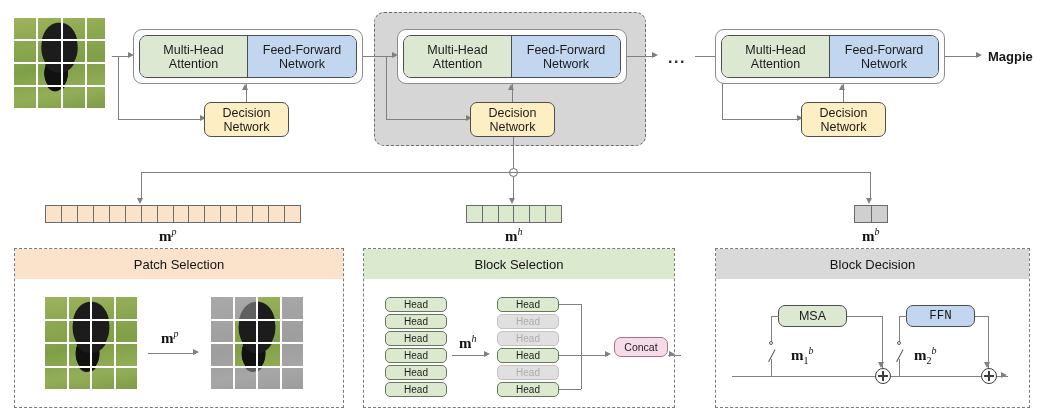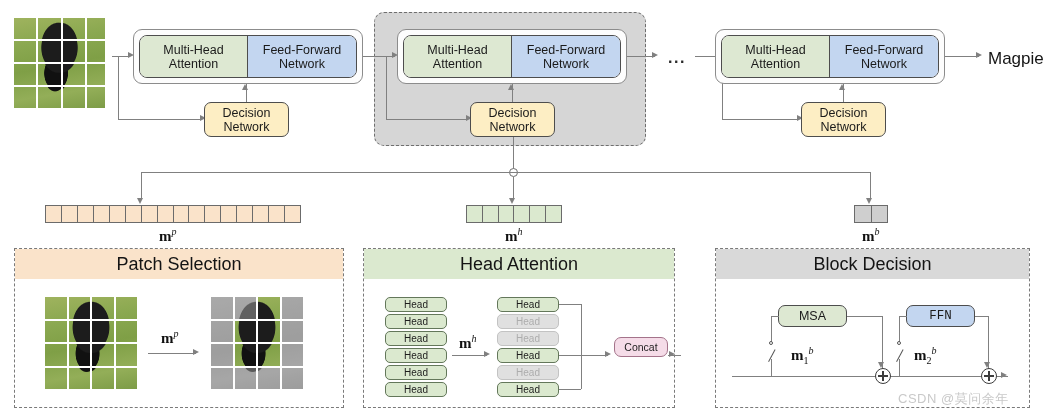--- a/index.html
+++ b/index.html
@@ -83,21 +83,21 @@
     border-radius: 10px;
     box-sizing: border-box;
   }
 
   .ellipsis-dots {
     position: absolute; font-size: 16px; font-weight: 700;
     letter-spacing: 1.5px; color: #2a2a2a; line-height: 1;
   }
 
   .out-label {
-    position: absolute; font-size: 17px; color: #151515;
+    position: absolute; font-size: 13px; color: #151515; font-weight: bold;
   }
 
   
   .patchimg {
     position: absolute;
     display: grid;
     grid-template-columns: repeat(4, 1fr);
     grid-template-rows: repeat(4, 1fr);
     gap: 2px;
     background: #ffffff;
@@ -134,21 +134,21 @@
   
   .panel {
     position: absolute;
     border: 1.5px dashed #7a7a7a;
     background: #ffffff;
     box-sizing: border-box;
   }
   .panel-title {
     position: absolute; left: 0; right: 0; top: 0;
     height: 30px; display: flex; align-items: center; justify-content: center;
-    font-size: 18px; color: #141414;
+    font-size: 13px; color: #141414;
   }
   .pt-patch { background: #fae3ca; }
   .pt-head  { background: #dbe9cf; }
   .pt-block { background: #d9d9d9; }
 
   
   .headchip {
     position: absolute;
     border: 1.1px solid #63775a;
     border-radius: 5px;
@@ -495,21 +495,21 @@
       <div>
           <div class="bird-bg dim" style="position:absolute;width:400%;height:400%;left:-200%;top:-300%"></div>
         </div>
       <div>
           <div class="bird-bg dim" style="position:absolute;width:400%;height:400%;left:-300%;top:-300%"></div>
         </div>
     </div>
   </div>
 
   <div class="panel" style="left:363px; top:248px; width:312px; height:160px;">
-    <div class="panel-title pt-head">Head Attention</div>
+    <div class="panel-title pt-head">Block Selection</div>
 
     <div class="headchip" style="left:21px; top:48px;  width:62px; height:15px;">Head</div>
     <div class="headchip" style="left:21px; top:65px;  width:62px; height:15px;">Head</div>
     <div class="headchip" style="left:21px; top:82px;  width:62px; height:15px;">Head</div>
     <div class="headchip" style="left:21px; top:99px;  width:62px; height:15px;">Head</div>
     <div class="headchip" style="left:21px; top:116px; width:62px; height:15px;">Head</div>
     <div class="headchip" style="left:21px; top:133px; width:62px; height:15px;">Head</div>
 
     <div class="mathlabel" style="left:95px; top:84px;">
       <b>m</b><sup>h</sup>
@@ -569,15 +569,14 @@
     <div class="vline" style="left:272px; top:67px; height:54px;"></div>
     <div class="hline" style="left:259px; top:67px; width:14px;"></div>
     <div class="arrow-d" style="left:268.4px; top:113px;"></div>
     <div class="plusnode" style="left:265px; top:119px; width:16px; height:16px;"></div>
 
     <div class="mathlabel" style="left:198px; top:96px;">
       <b>m</b><sub>2</sub><sup>b</sup>
     </div>
   </div>
 
-  <div class="watermark" style="left:898px; top:390px;">CSDN @莫问余年</div>
 
 </div>
 
 </body></html>

